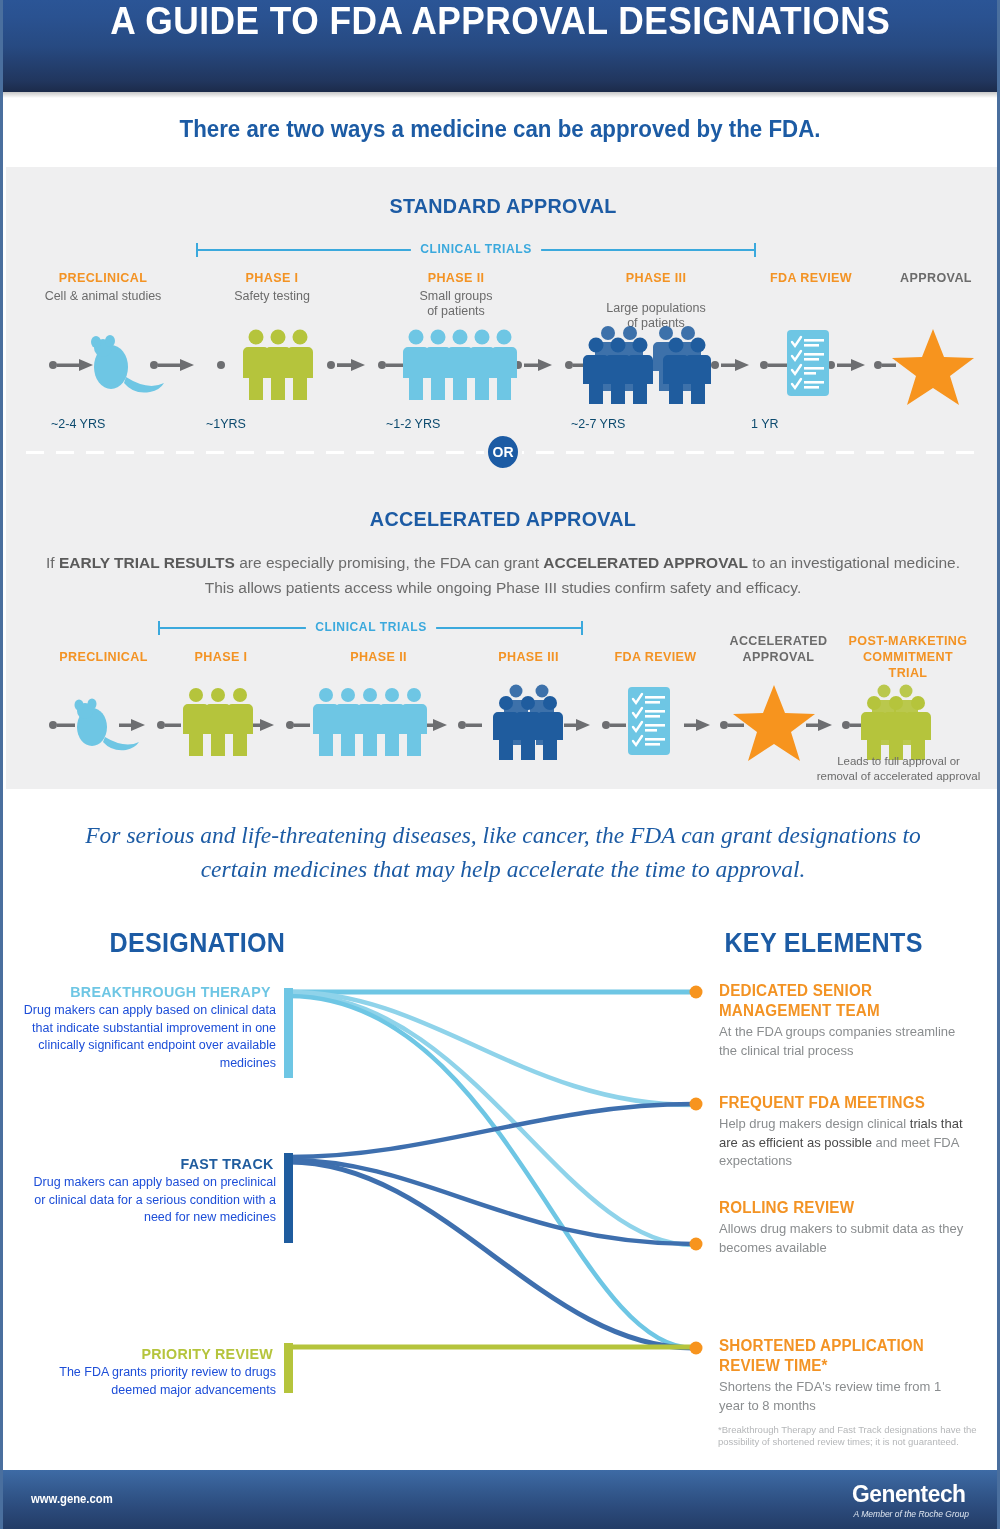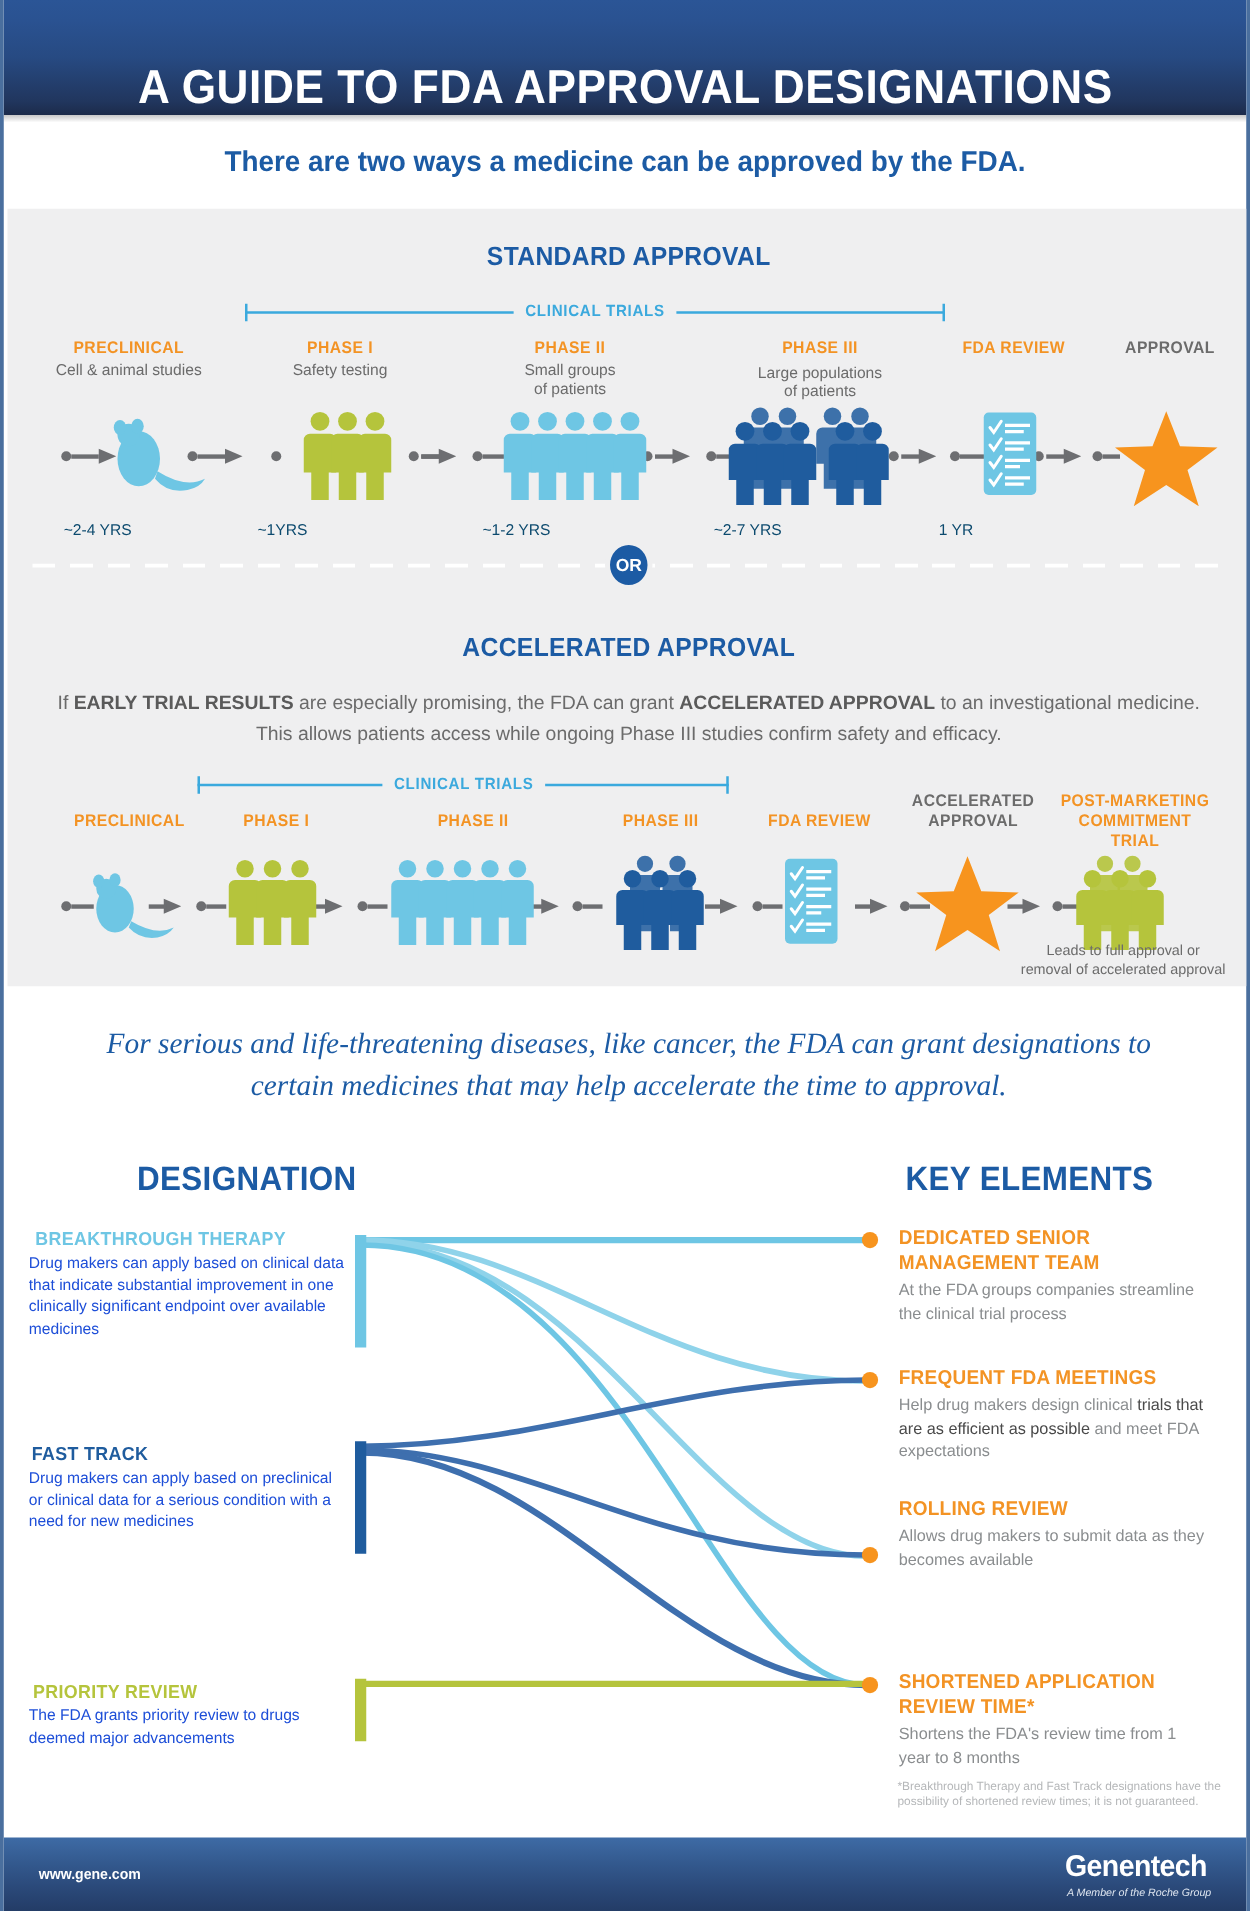--- a/index.html
+++ b/index.html
@@ -7,21 +7,21 @@
   body {
     width:1000px; height:1529px; position:relative; overflow:hidden;
     font-family:"Liberation Sans", sans-serif;
     border-left:3px solid #4a6f9e; border-right:3px solid #4a6f9e;
   }
 
   
   #header{
     position:absolute; left:0; top:0; width:100%; height:92px;
     background:linear-gradient(180deg,#2b5596 0%,#2a5291 18%,#274a82 50%,#21365e 88%,#1c2b4a 100%);
-    display:flex; align-items:flex-end; justify-content:center;
+    display:flex; align-items:flex-start; justify-content:center;
   }
   #header .title{
     color:#ffffff; font-size:38px; font-weight:bold; letter-spacing:.5px;
     transform:scaleX(.93); white-space:nowrap;
   }
   #header .shadow{
     position:absolute; left:0; bottom:-6px; width:100%; height:6px;
     background:linear-gradient(180deg,rgba(0,0,0,.22),rgba(0,0,0,0));
   }
 
@@ -93,21 +93,21 @@
 
   
   .col-head{
     position:absolute; color:#1c5ba4; font-weight:bold; font-size:27px;
     letter-spacing:.3px; transform:scaleX(.93);
   }
 
   #svg-links{ position:absolute; left:0; top:0; width:1000px; height:1529px;
      pointer-events:none; }
 
-  .desig{ position:absolute; }
+  .desig{ position:absolute; text-align:right; }
   .desig .d-title{ font-weight:bold; font-size:15px; letter-spacing:.3px; transform:scaleX(.95);
       display:inline-block;}
   .desig .d-desc{ color:#1d4ed8; font-size:12.5px; line-height:17.5px; margin-top:1px; }
 
   .keyel{ position:absolute; }
   .keyel .k-title{ color:#f39324; font-weight:bold; font-size:16px; line-height:20px;
       letter-spacing:.2px; transform:scaleX(.95); transform-origin:left center; }
   .keyel .k-desc{ color:#8a8d8f; font-size:13px; line-height:18.5px; margin-top:2px; }
   .keyel .k-desc .dk{ color:#4a4a4a; }
 
@@ -160,21 +160,21 @@
     <div class="phase-name">PHASE I</div>
     <div class="phase-desc" style="margin-top:4px;">Safety testing</div>
   </div>
   <div style="position:absolute;left:375px;top:103px;width:150px;">
     <div class="phase-name">PHASE II</div>
     <div class="phase-desc" style="margin-top:4px;white-space:pre-line;">Small groups
 of patients</div>
   </div>
   <div style="position:absolute;left:570px;top:103px;width:160px;">
     <div class="phase-name">PHASE III</div>
-    <div class="phase-desc" style="margin-top:6px;white-space:pre-line;">Large populations
+    <div class="phase-desc" style="margin-top:16px;white-space:pre-line;">Large populations
 of patients</div>
   </div>
   <div style="position:absolute;left:745px;top:103px;width:120px;">
     <div class="phase-name">FDA REVIEW</div>
   </div>
   <div style="position:absolute;left:875px;top:103px;width:110px;">
     <div class="phase-name grey">APPROVAL</div>
   </div>
 
   <svg class="row-icons" style="top:148px;height:90px;" viewBox="0 0 994 90">

